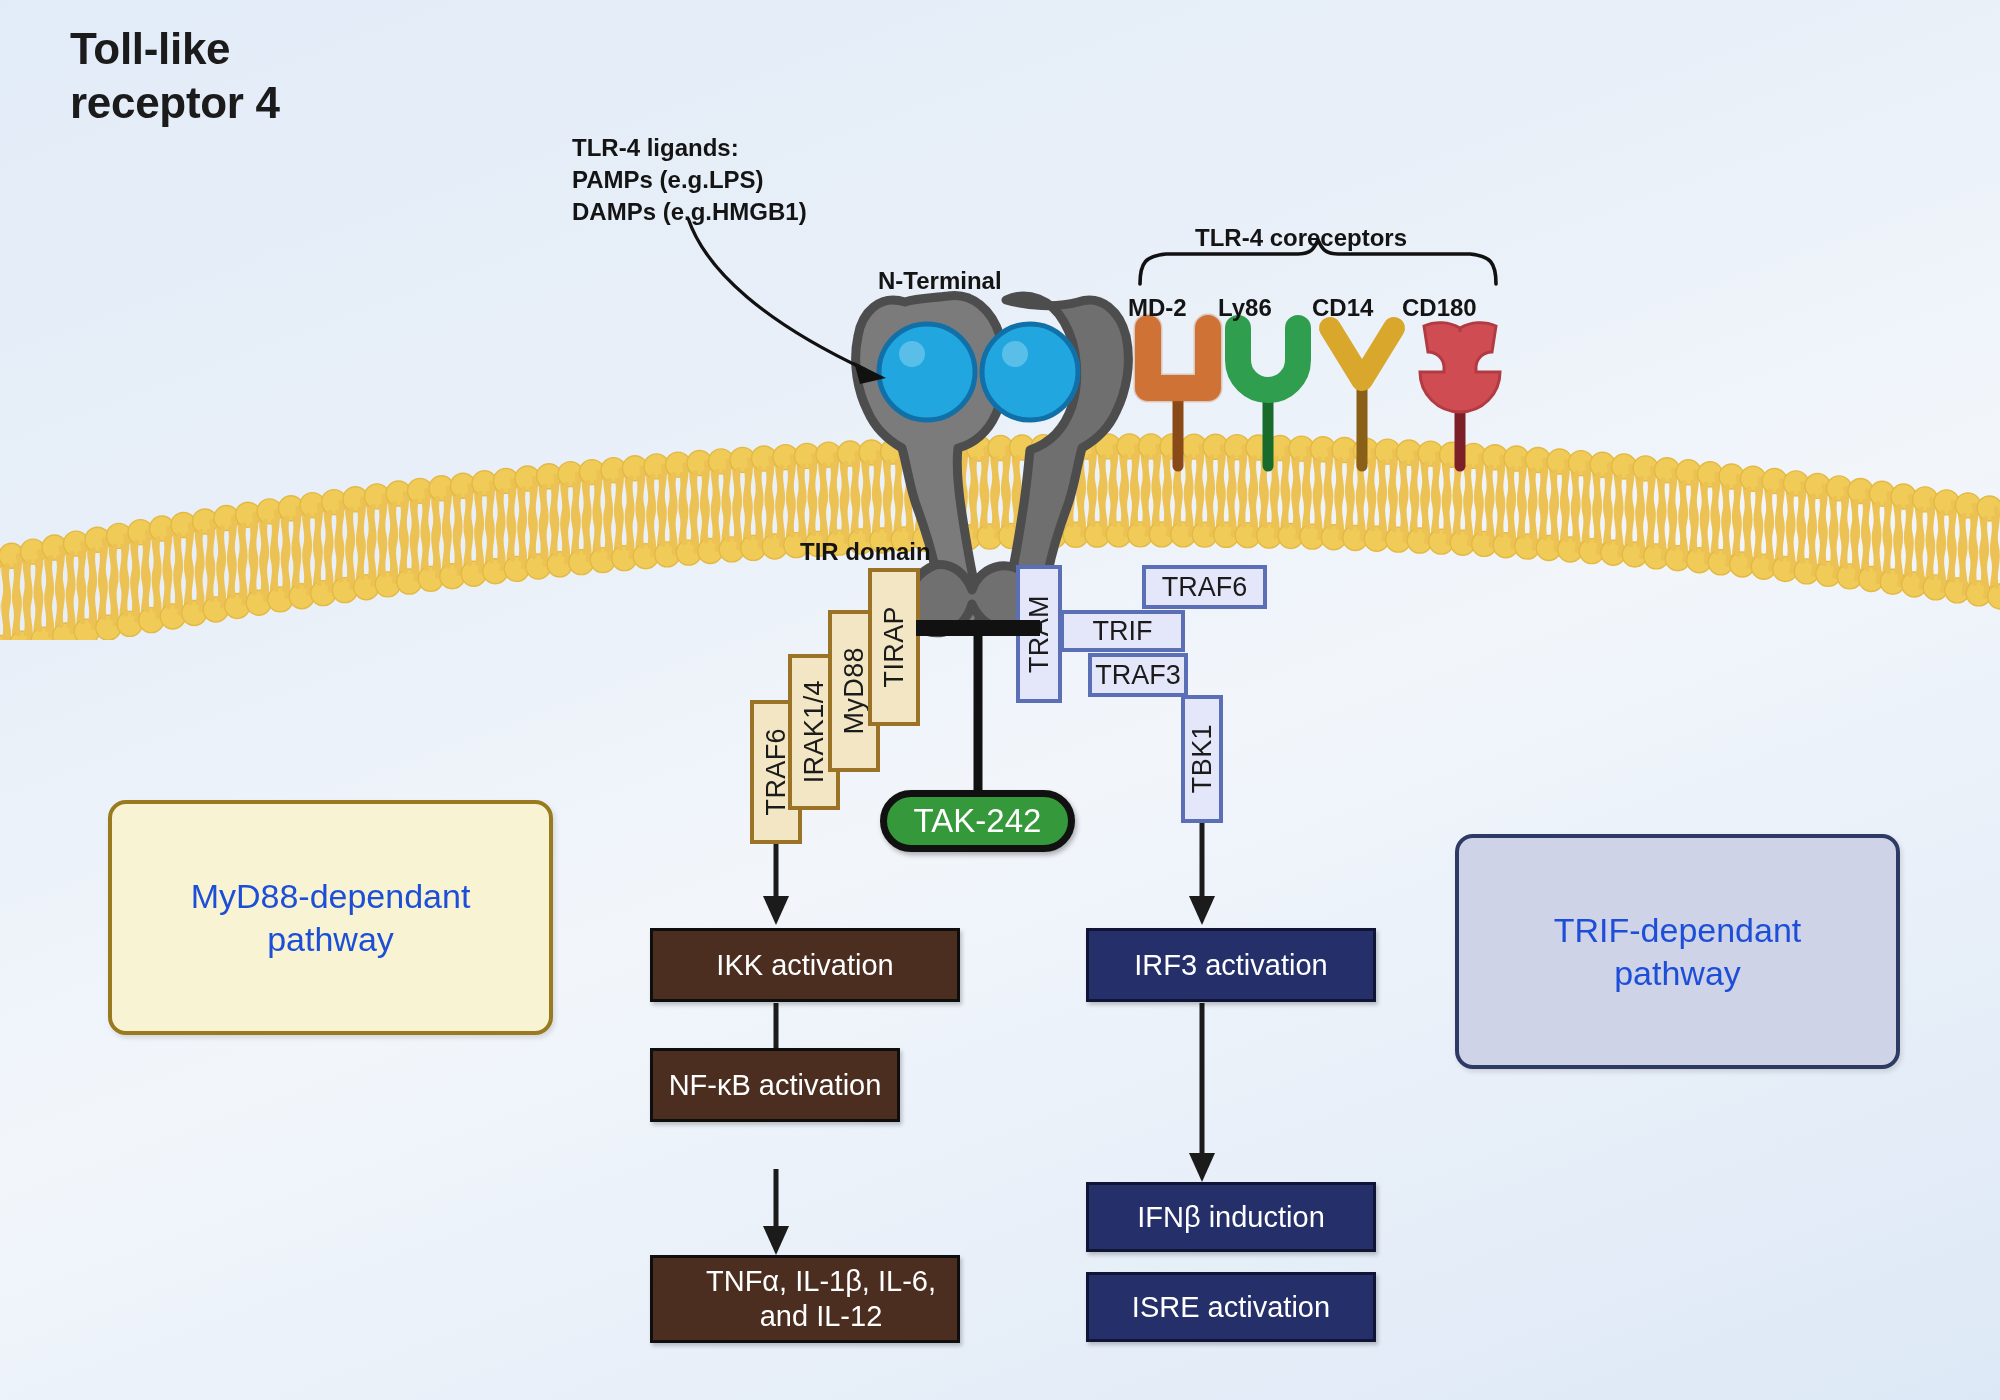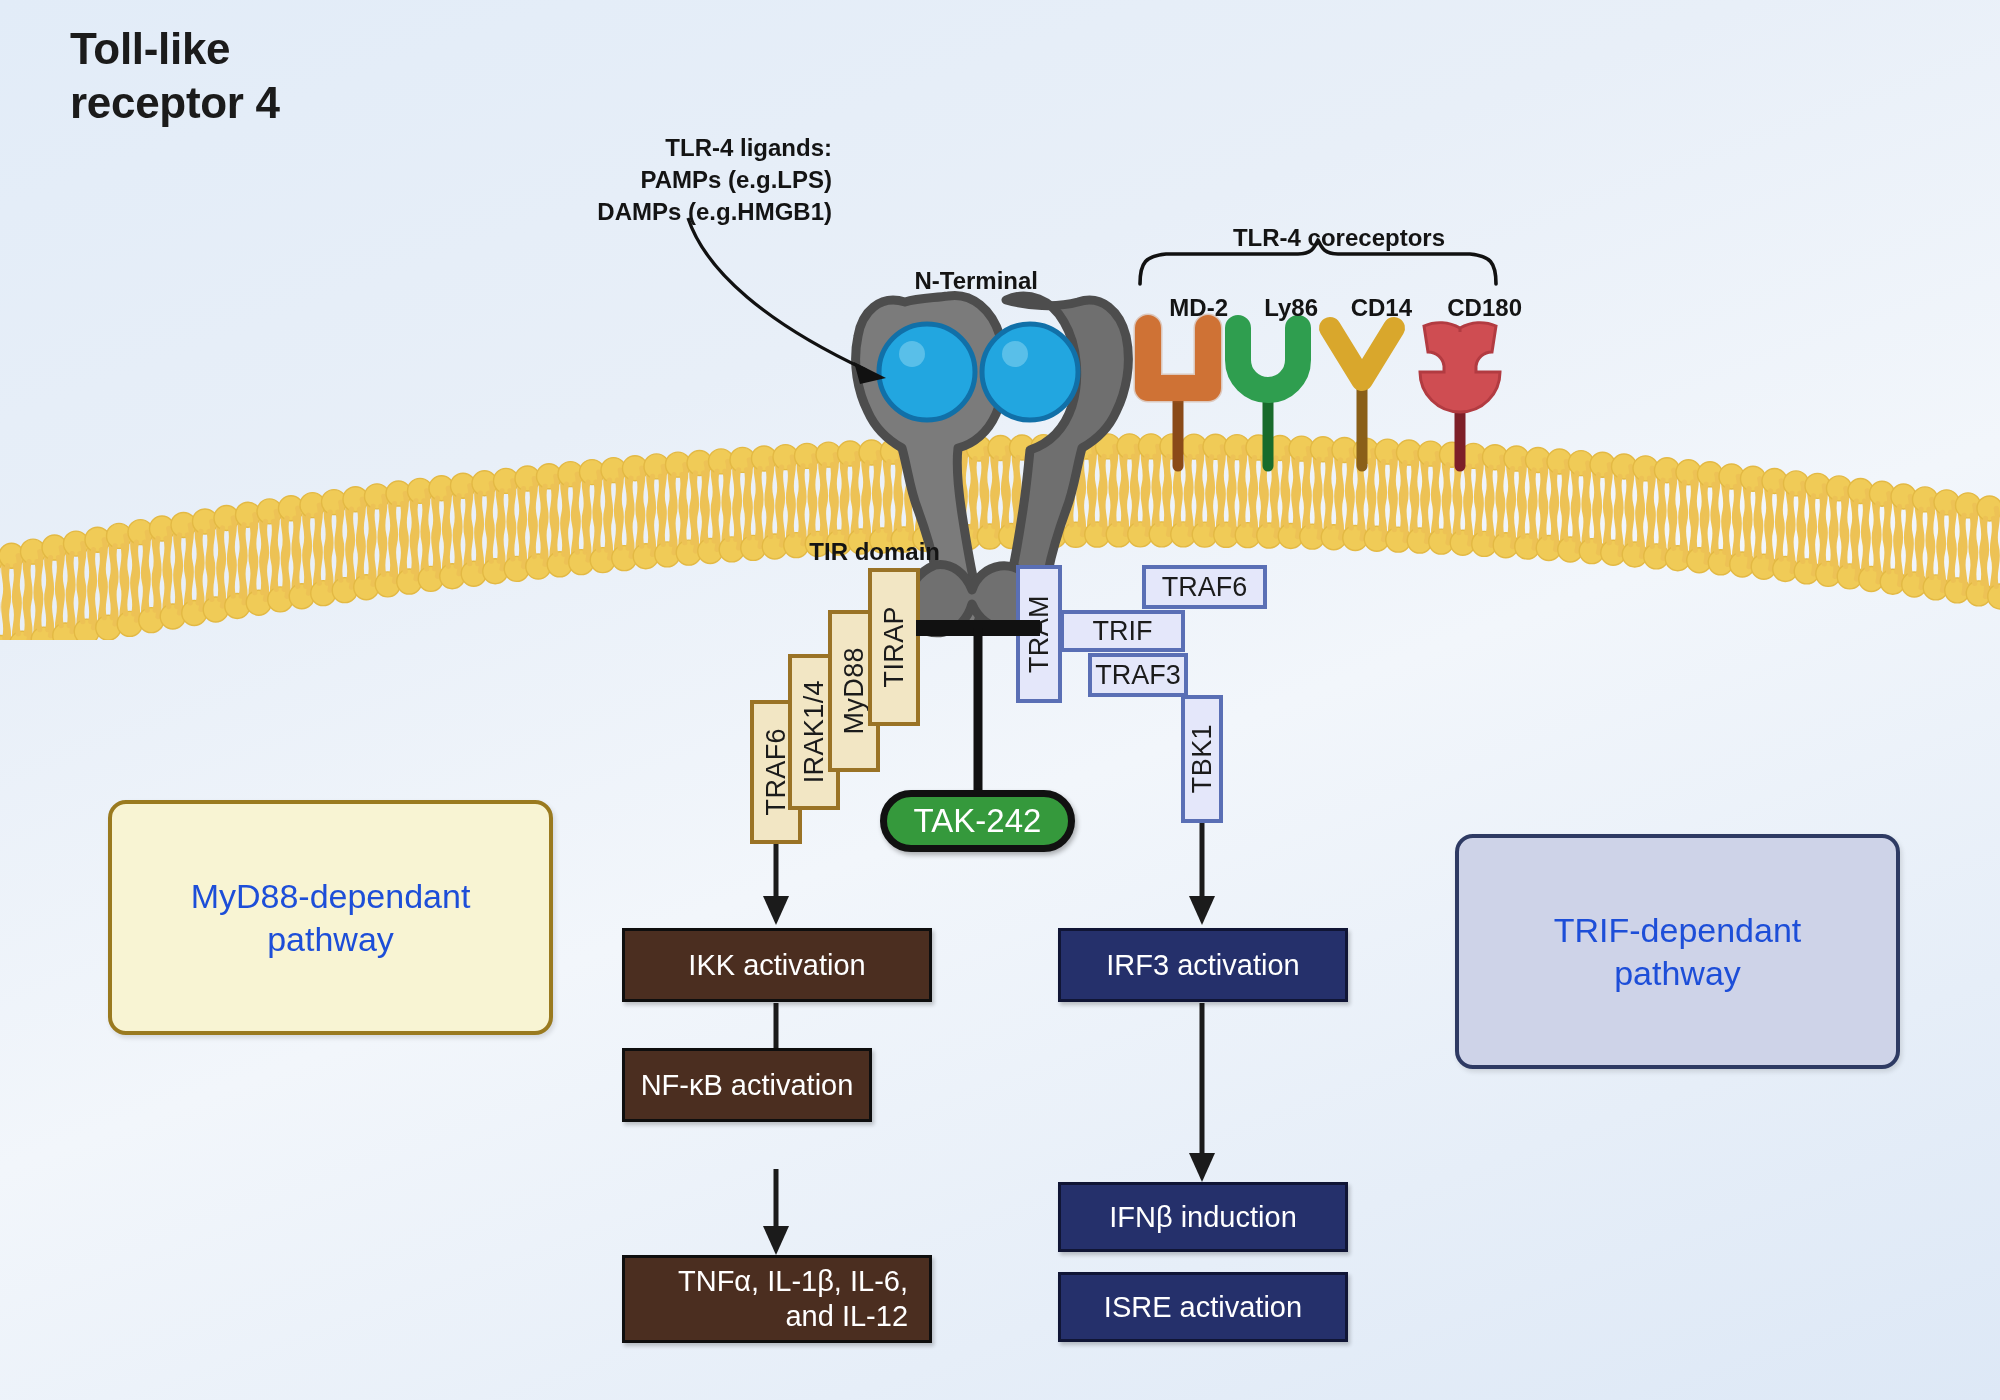--- a/index.html
+++ b/index.html
@@ -19,21 +19,21 @@
 
   
   #title {
     left: 70px; top: 22px;
     font-size: 44px; font-weight: bold; color: #1b1b1b;
     line-height: 1.22; letter-spacing: -0.3px;
     white-space: pre-line;
   }
   .bold-label {
     font-size: 24px; font-weight: bold; color: #141414;
-    text-align: right; line-height: 1.33; white-space: pre-line;
+    text-align: left; line-height: 1.33; white-space: pre-line;
   }
   #ligands-label { left: 572px; top: 132px; width: 260px; }
   #nterm-label   { left: 878px; top: 265px; width: 160px; }
   #tir-label     { left: 800px; top: 536px; width: 140px; }
   #coreceptors-title { left: 1195px; top: 222px; width: 250px; }
 
   
   #membrane-wrap { left: 0; top: 380px; width: 2000px; height: 260px; }
 
   
@@ -56,25 +56,26 @@
     display: flex; align-items: center; justify-content: center;
     border-width: 4px; border-style: solid;
     background: #e4e7fa; border-color: #5a6fb5;
     font-size: 27px; color: #1b1b1b;
   }
 
   
   .obox {
     position: absolute;
     display: flex; align-items: center; justify-content: center;
-    text-align: right;
+    text-align: center;
     color: #ffffff; font-size: 29px; line-height: 1.2;
     border: 3px solid #0e0e0e;
     white-space: pre-line;
     box-shadow: 2px 3px 4px rgba(0,0,0,0.22);
+    margin-left: 28px;
   }
   .brown { background: #4b2e20; }
   .navy  { background: #25306b; border-color: #101535; }
 
   
   .card {
     position: absolute;
     display: flex; align-items: center; justify-content: center;
     text-align: center; font-size: 34px; color: #1d4ed8;
     border-width: 4px; border-style: solid; border-radius: 18px;

